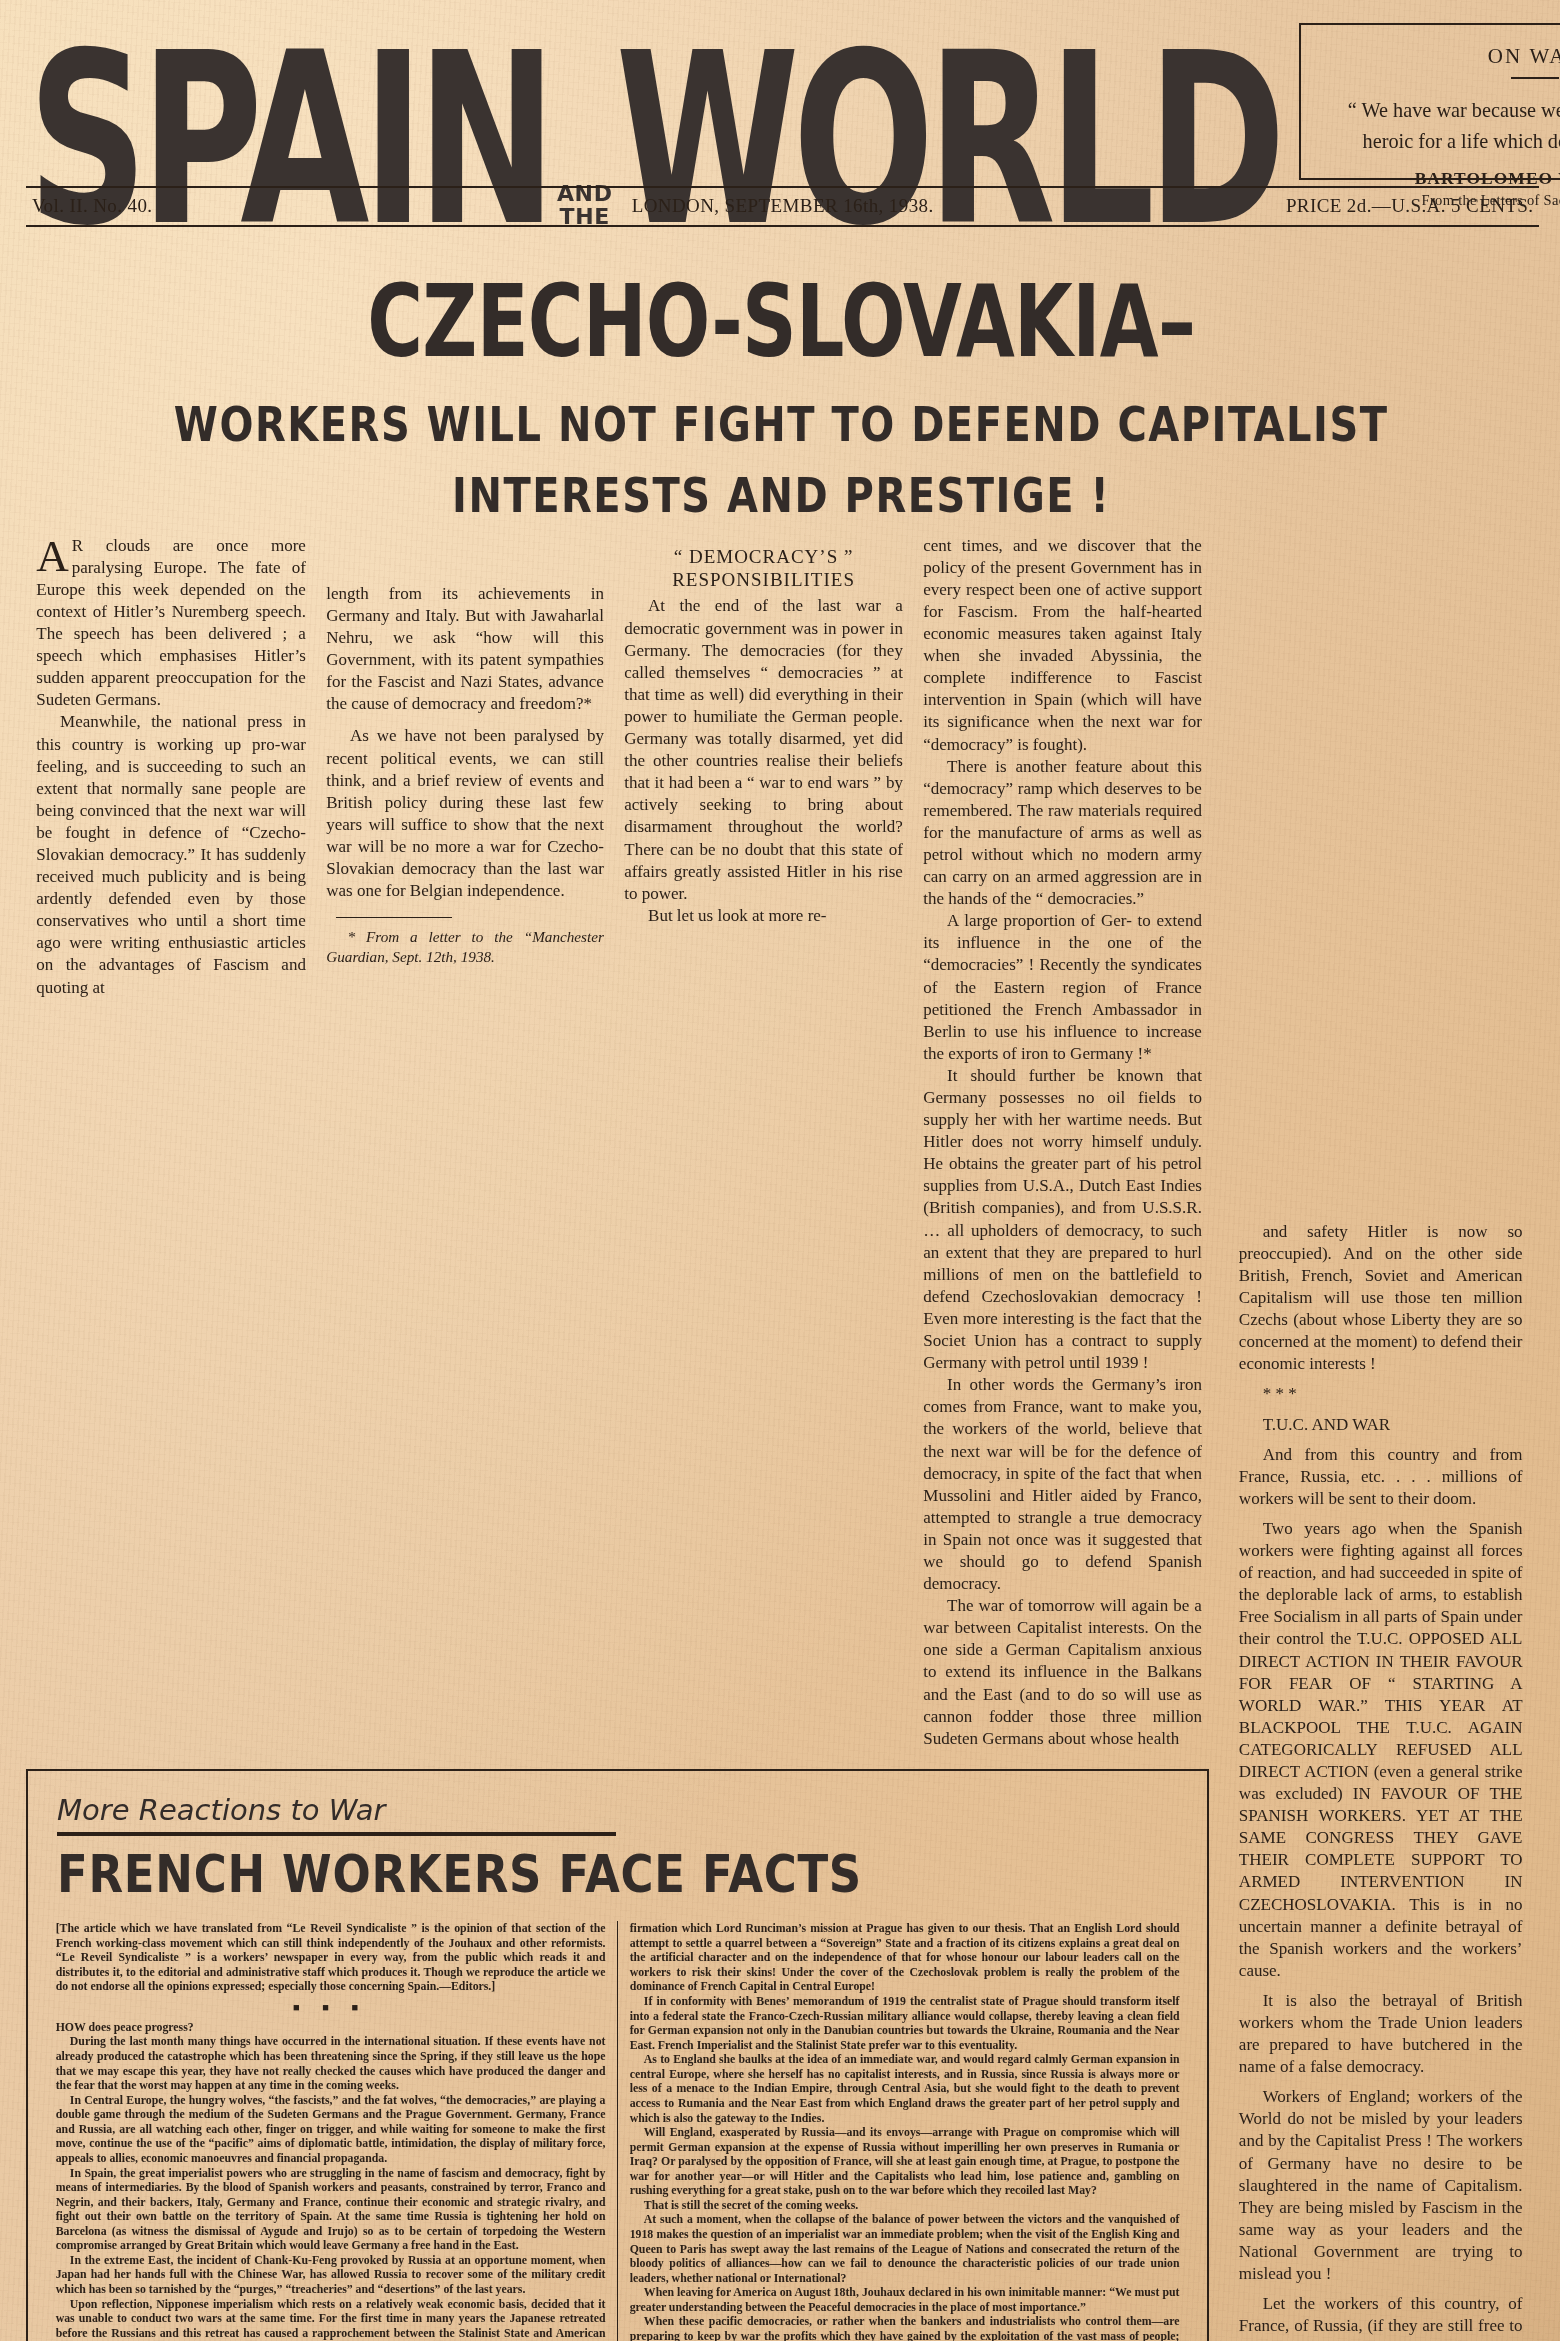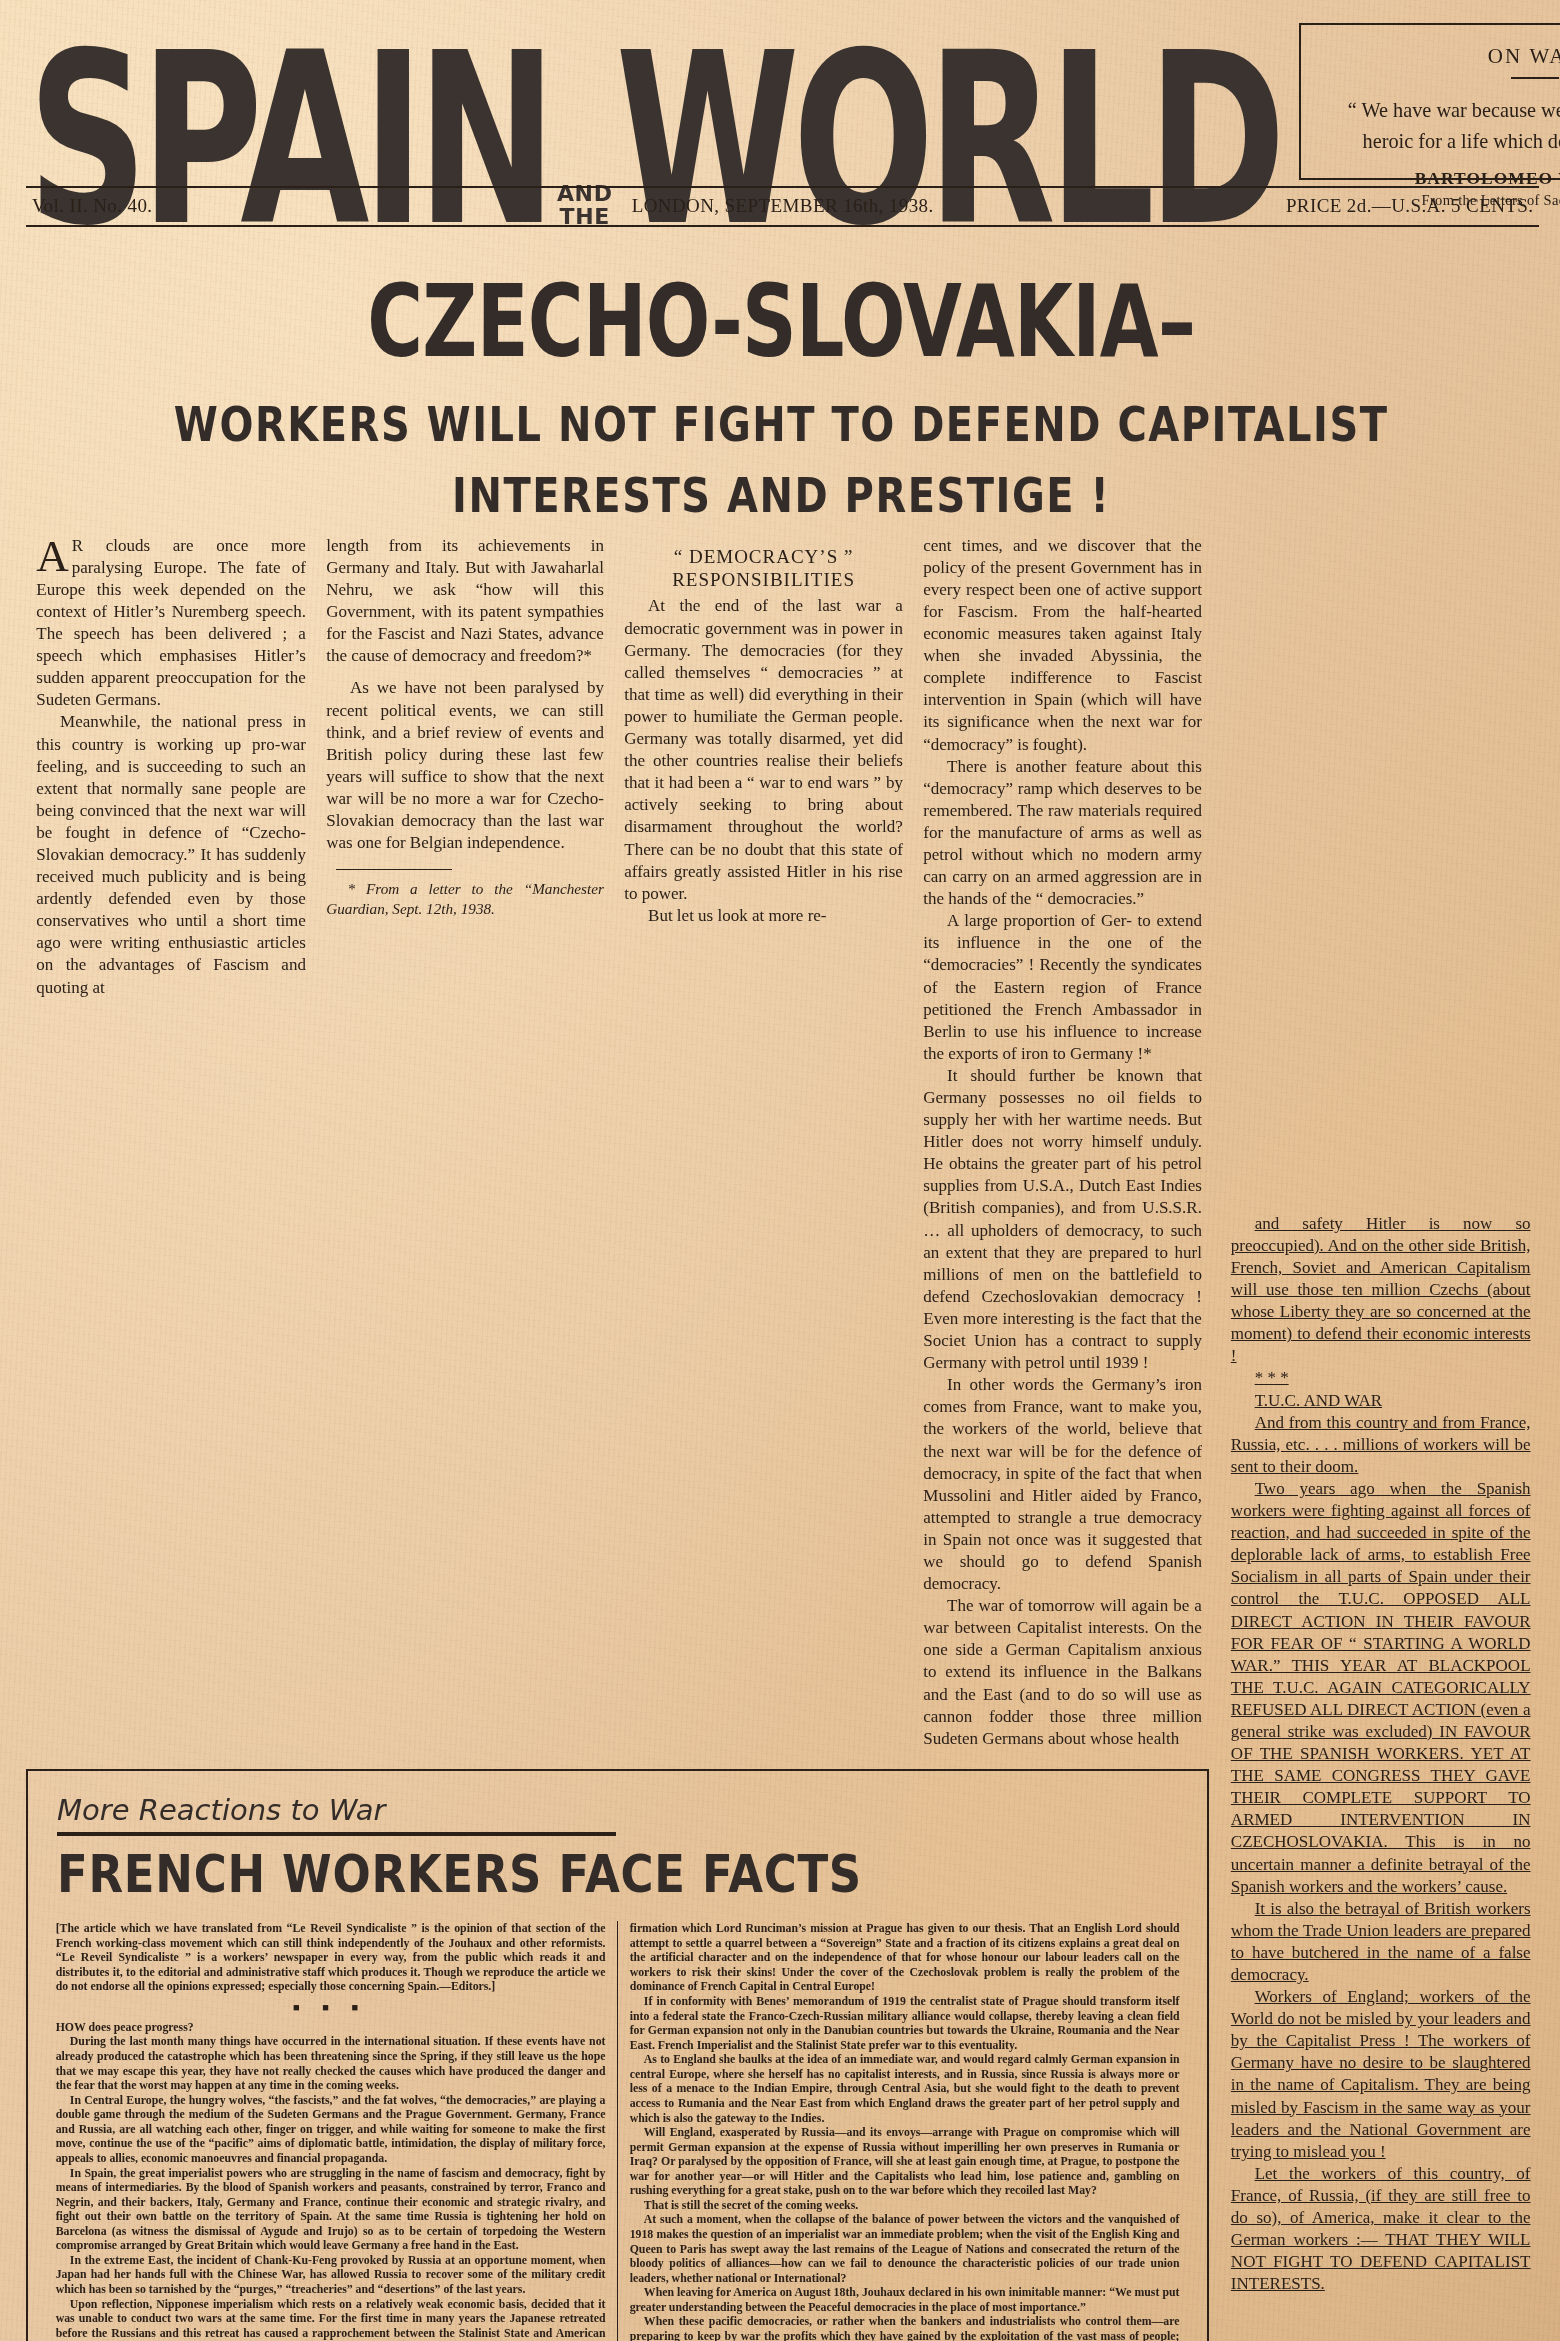--- a/index.html
+++ b/index.html
@@ -195,21 +195,21 @@
     margin:14.5px 0 8.7px 10.2px;
   }
   .fnote{
     font-style:italic;
     font-size:15.2px;
     line-height:1.3;
     text-align:justify;
     text-indent:1.4em;
   }
   .col1{flex:0 0 290px;}
-  .col2{flex:0 0 298px;}
+  .col2{flex:0 0 298px;margin-top:48px;}
   .col3{flex:0 0 299px;}
   .col4{flex:0 0 299px;}
 
   
   .bottom-area{
     display:flex;
     padding:0 5.8px 0 8.7px;
     margin-top:19px;
     align-items:flex-start;
   }
@@ -272,21 +272,21 @@
   
   .rightcol{
     flex:1 1 auto;
     box-sizing:border-box;
     padding:0 8.7px 0 11.6px;
     font-size:17px;
     line-height:1.30;
     text-align:justify;
     hyphens:auto;
   }
-  .rightcol p{margin:0;text-indent:1.4em;text-decoration:underline;}
+  .rightcol p{margin:8px;text-indent:1.4em;}
 </style>
 </head>
 <body>
 
 <div class="page">
 
   <div class="masthead">
 
     <div class="logo-wrap">
       <div class="logo"><span>SPAIN</span><span class="and-the"><span>AND</span><span>THE</span></span><span>WORLD</span></div>

